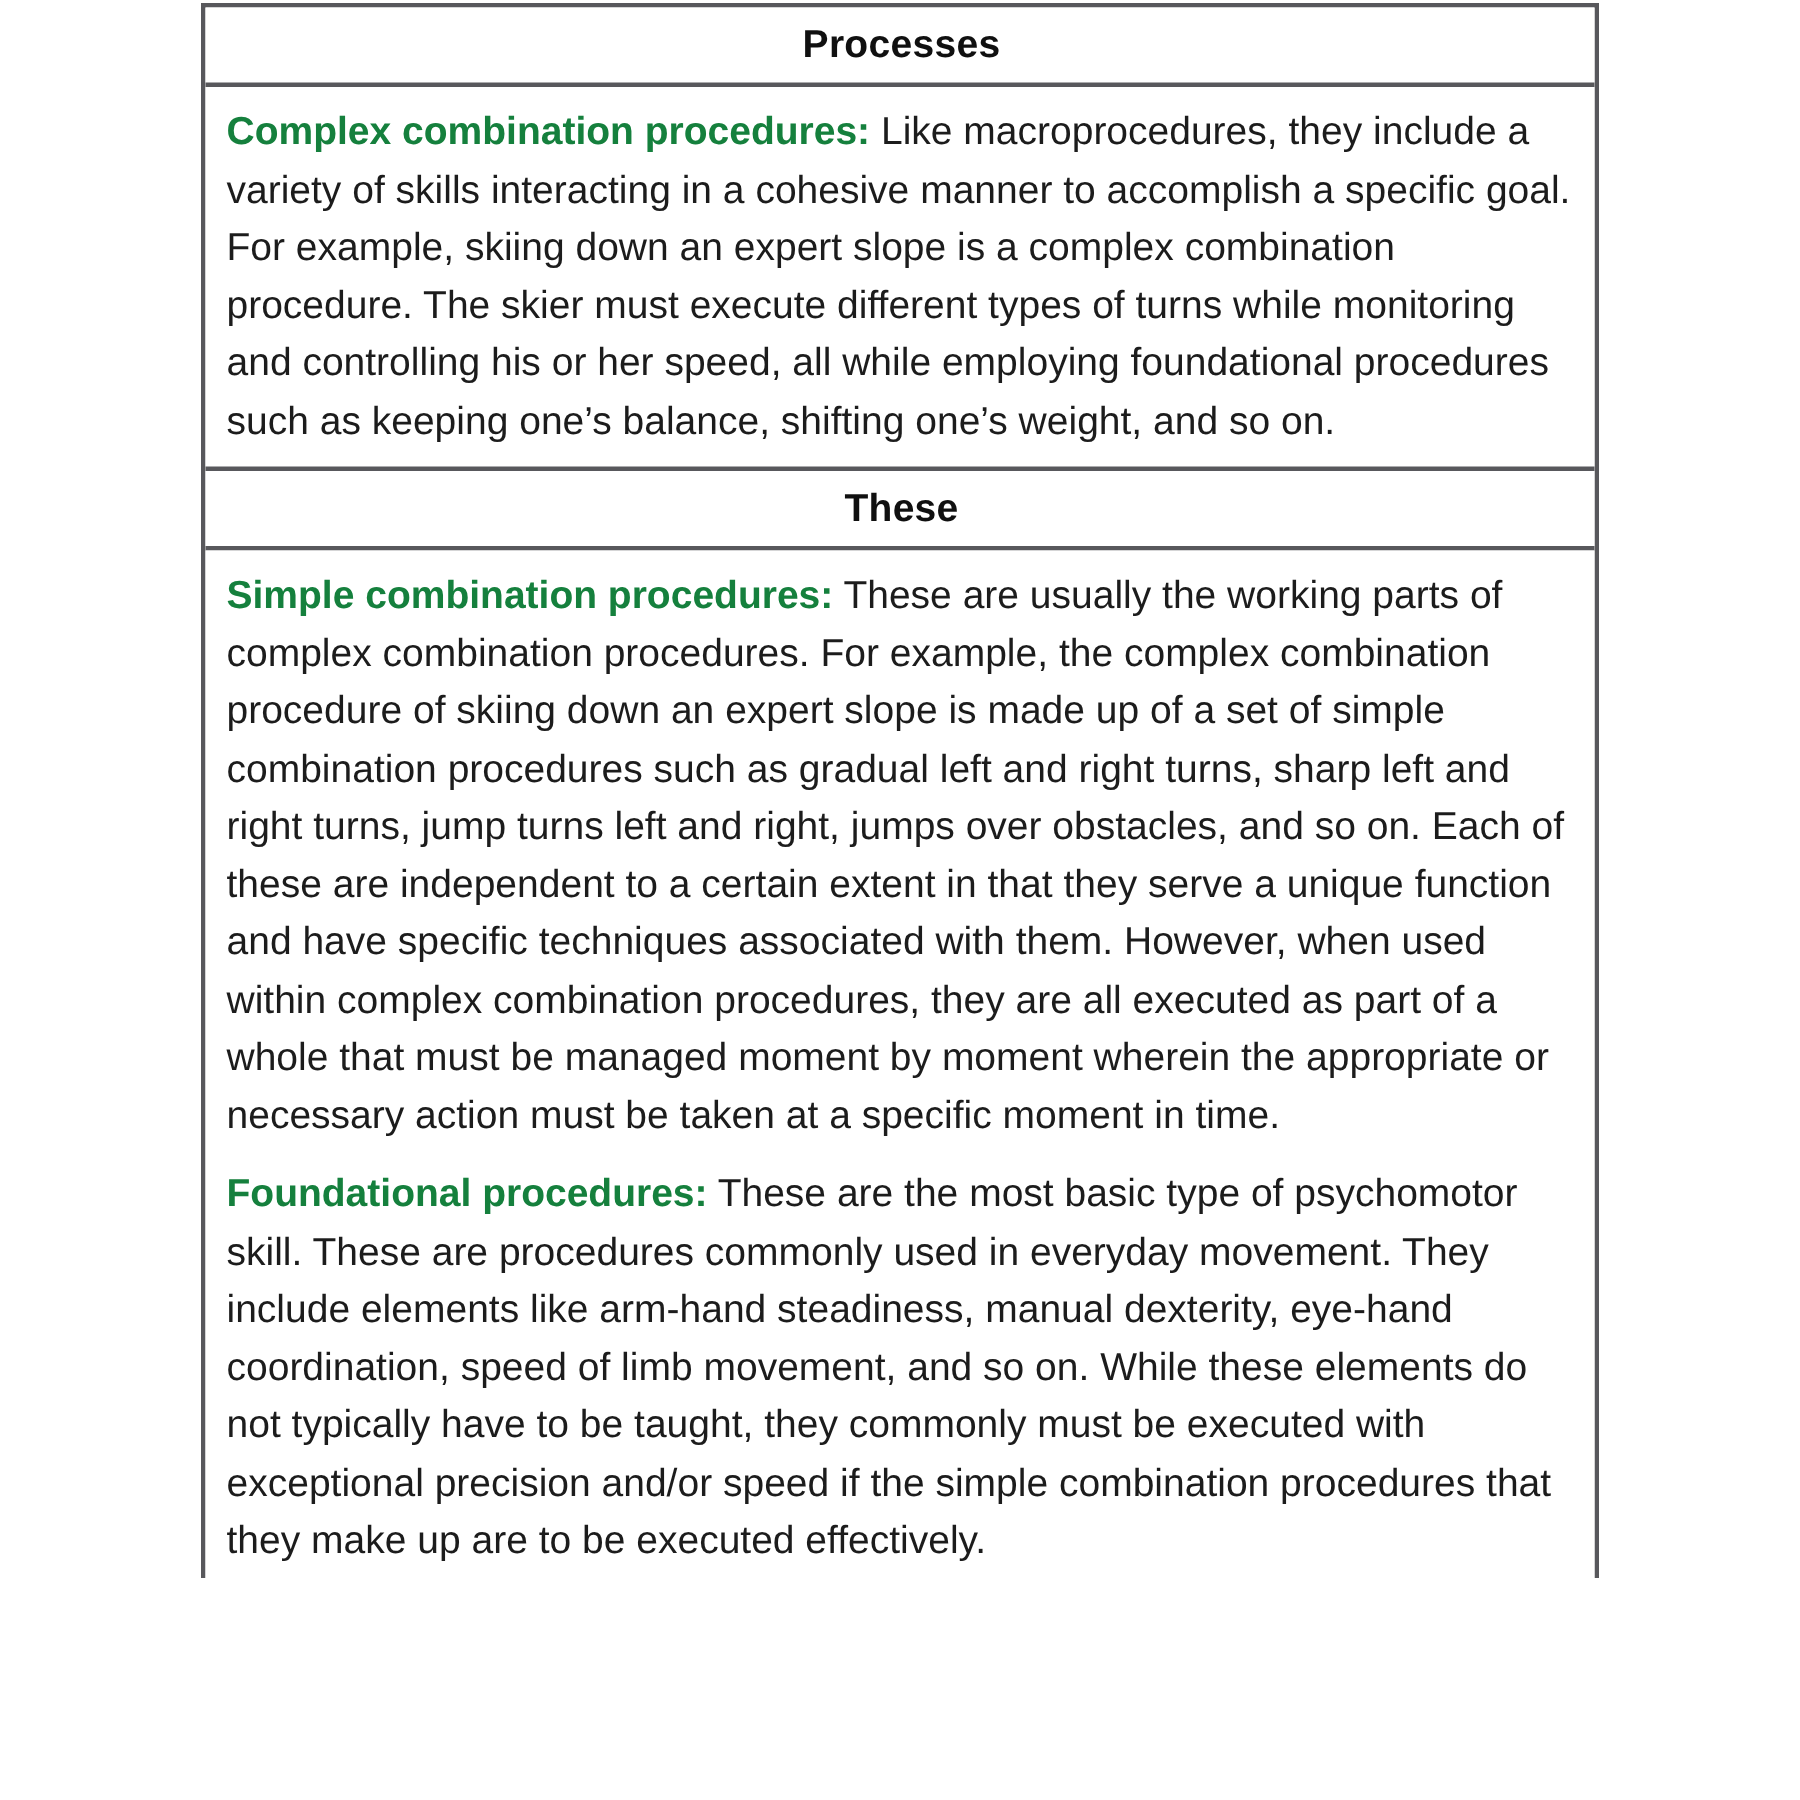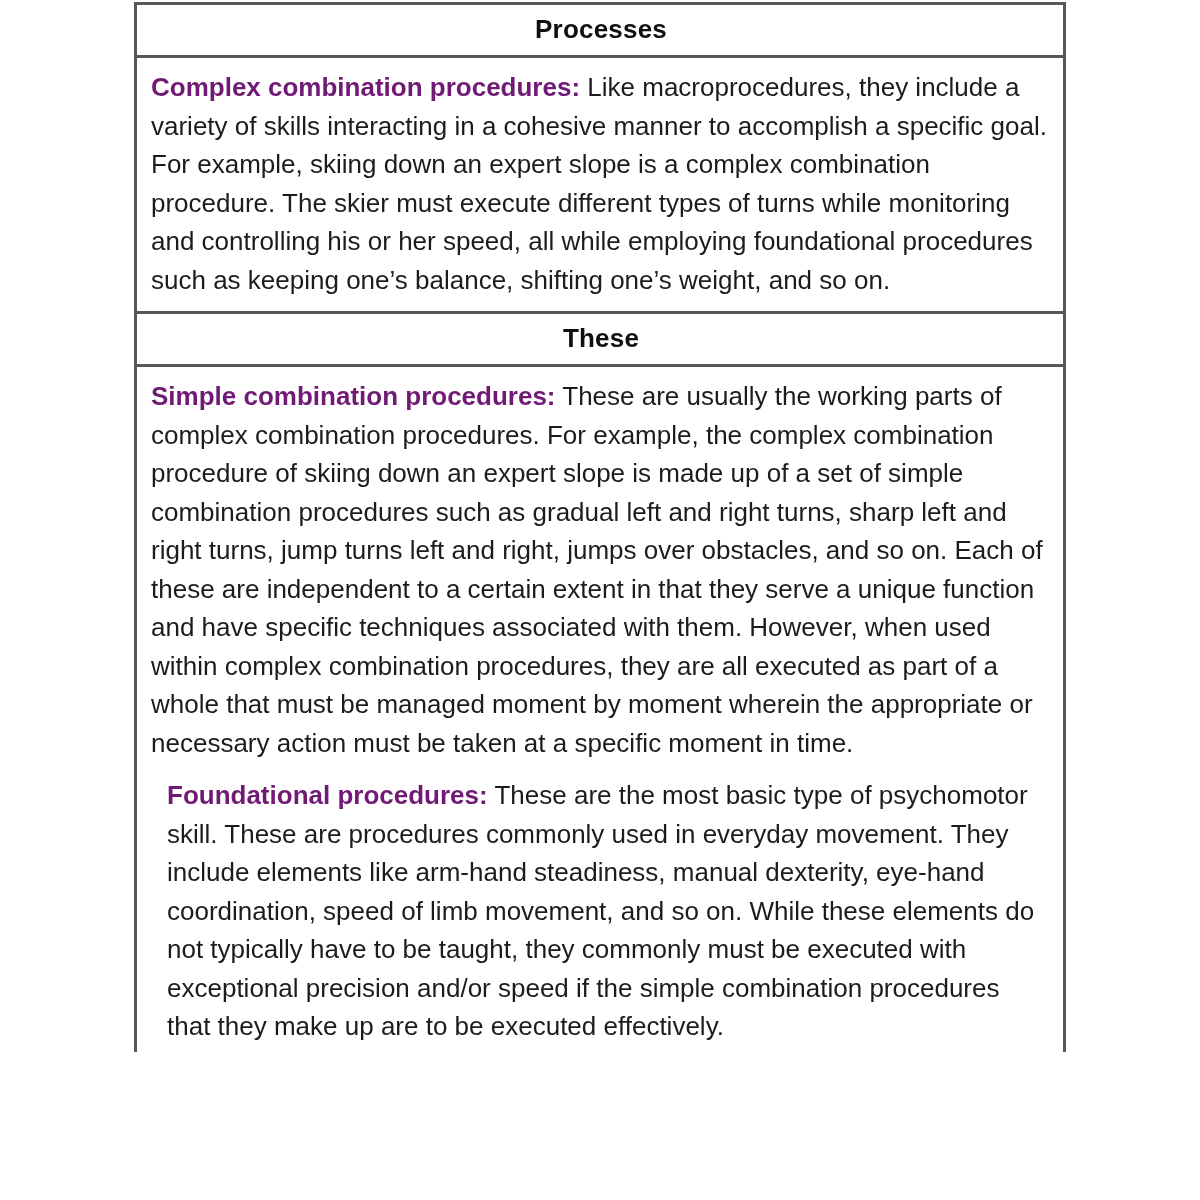--- a/index.html
+++ b/index.html
@@ -66,26 +66,25 @@
     font-size: 26px;
     line-height: 38.5px;
     color: #1c1c1c;
     margin: 0;
     text-align: left;
     hyphens: manual;
   }
 
   .para + .para {
     margin-top: 14px;
-    margin-left: 16px;
   }
 
   .lead {
     font-weight: bold;
-    color: #701a75;
+    color: #15803d;
   }
 </style>
 </head>
 <body>
 
 <div class="page">
   <div class="table">
 
     <div class="header-row">
       <span class="header-text">Processes</span>

